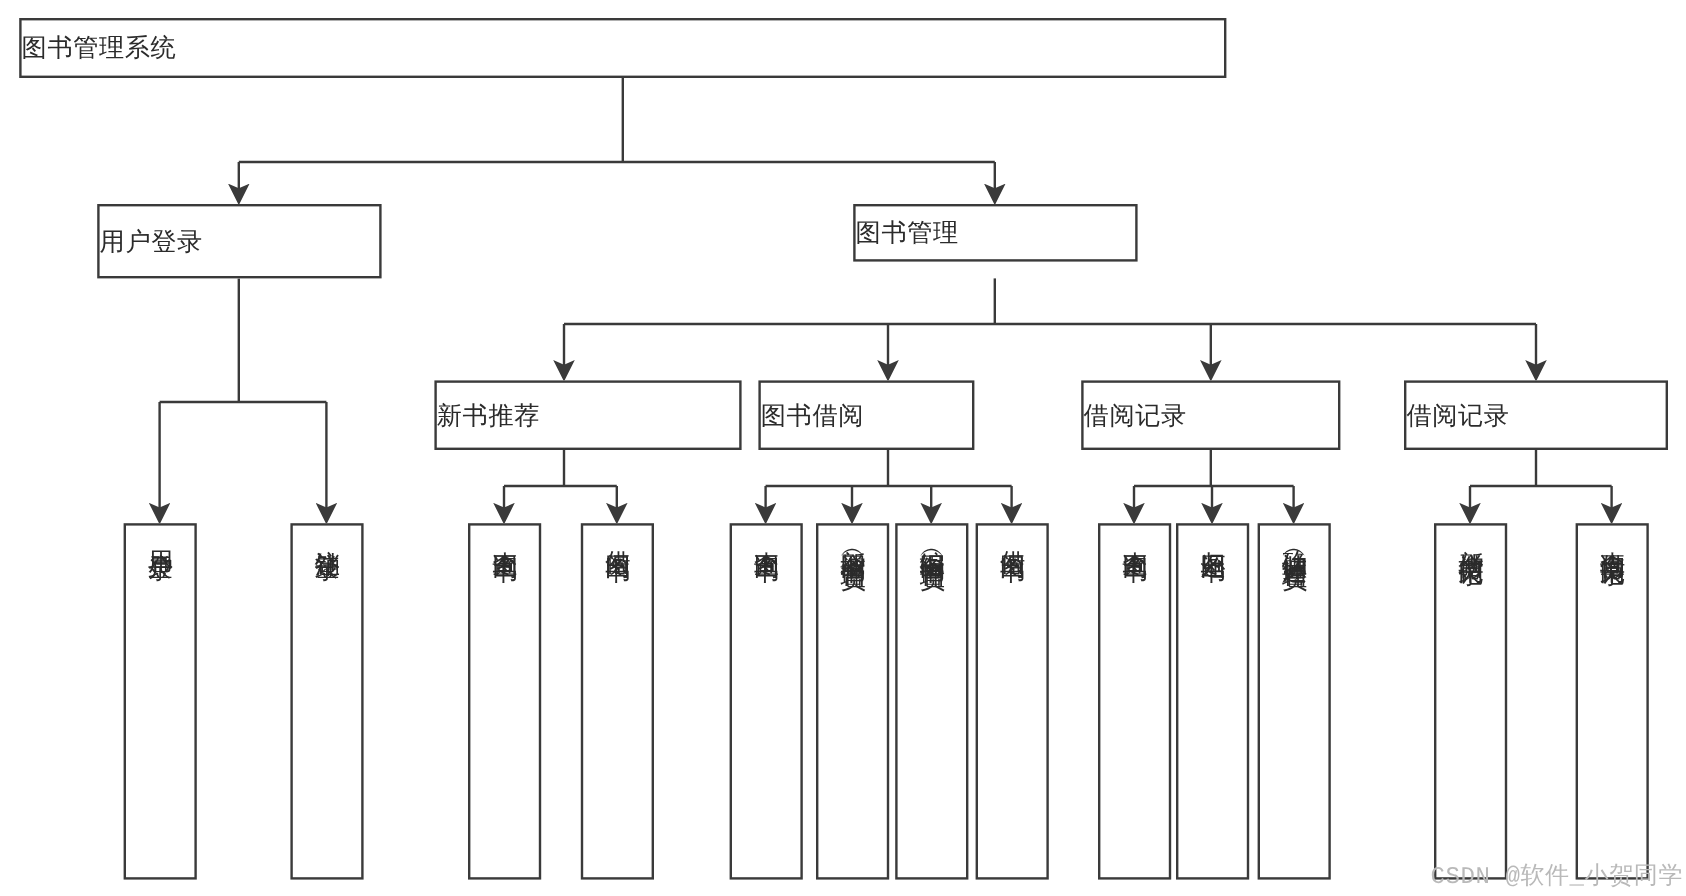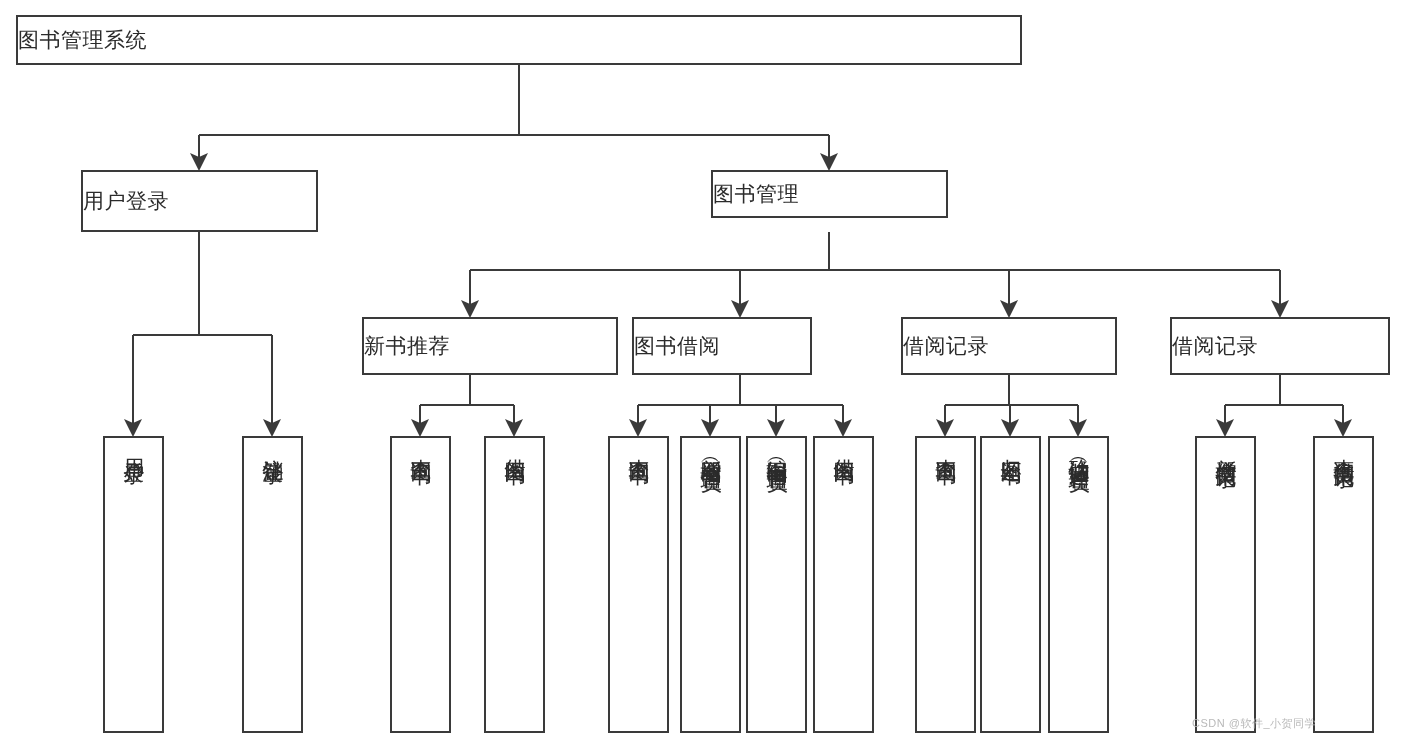--- a/index.html
+++ b/index.html
@@ -49,25 +49,25 @@
     padding: 4px 0;
     white-space: nowrap;
   }
   .node.vert .vtxt {
     writing-mode: vertical-rl;
     text-orientation: upright;
     display: block;
   }
   .watermark {
     position: absolute;
-    font-size: 11px;
+    font-size: 20px;
     color: #b9b9b9;
     white-space: nowrap;
     letter-spacing: 0.5px;
-    font-family: Liberation Sans, sans-serif;
+    font-family: Liberation Mono, monospace;
   }
 </style>
 </head>
 <body>
 
 <div id="diagram-root">
 
   <svg id="edge-layer" viewBox="0 0 1405 747" width="1405" height="747" xmlns="http://www.w3.org/2000/svg">
     <defs>
       <marker id="arrow" viewBox="0 0 12 12" refX="10" refY="6" markerWidth="9" markerHeight="9" orient="auto-start-reverse">

